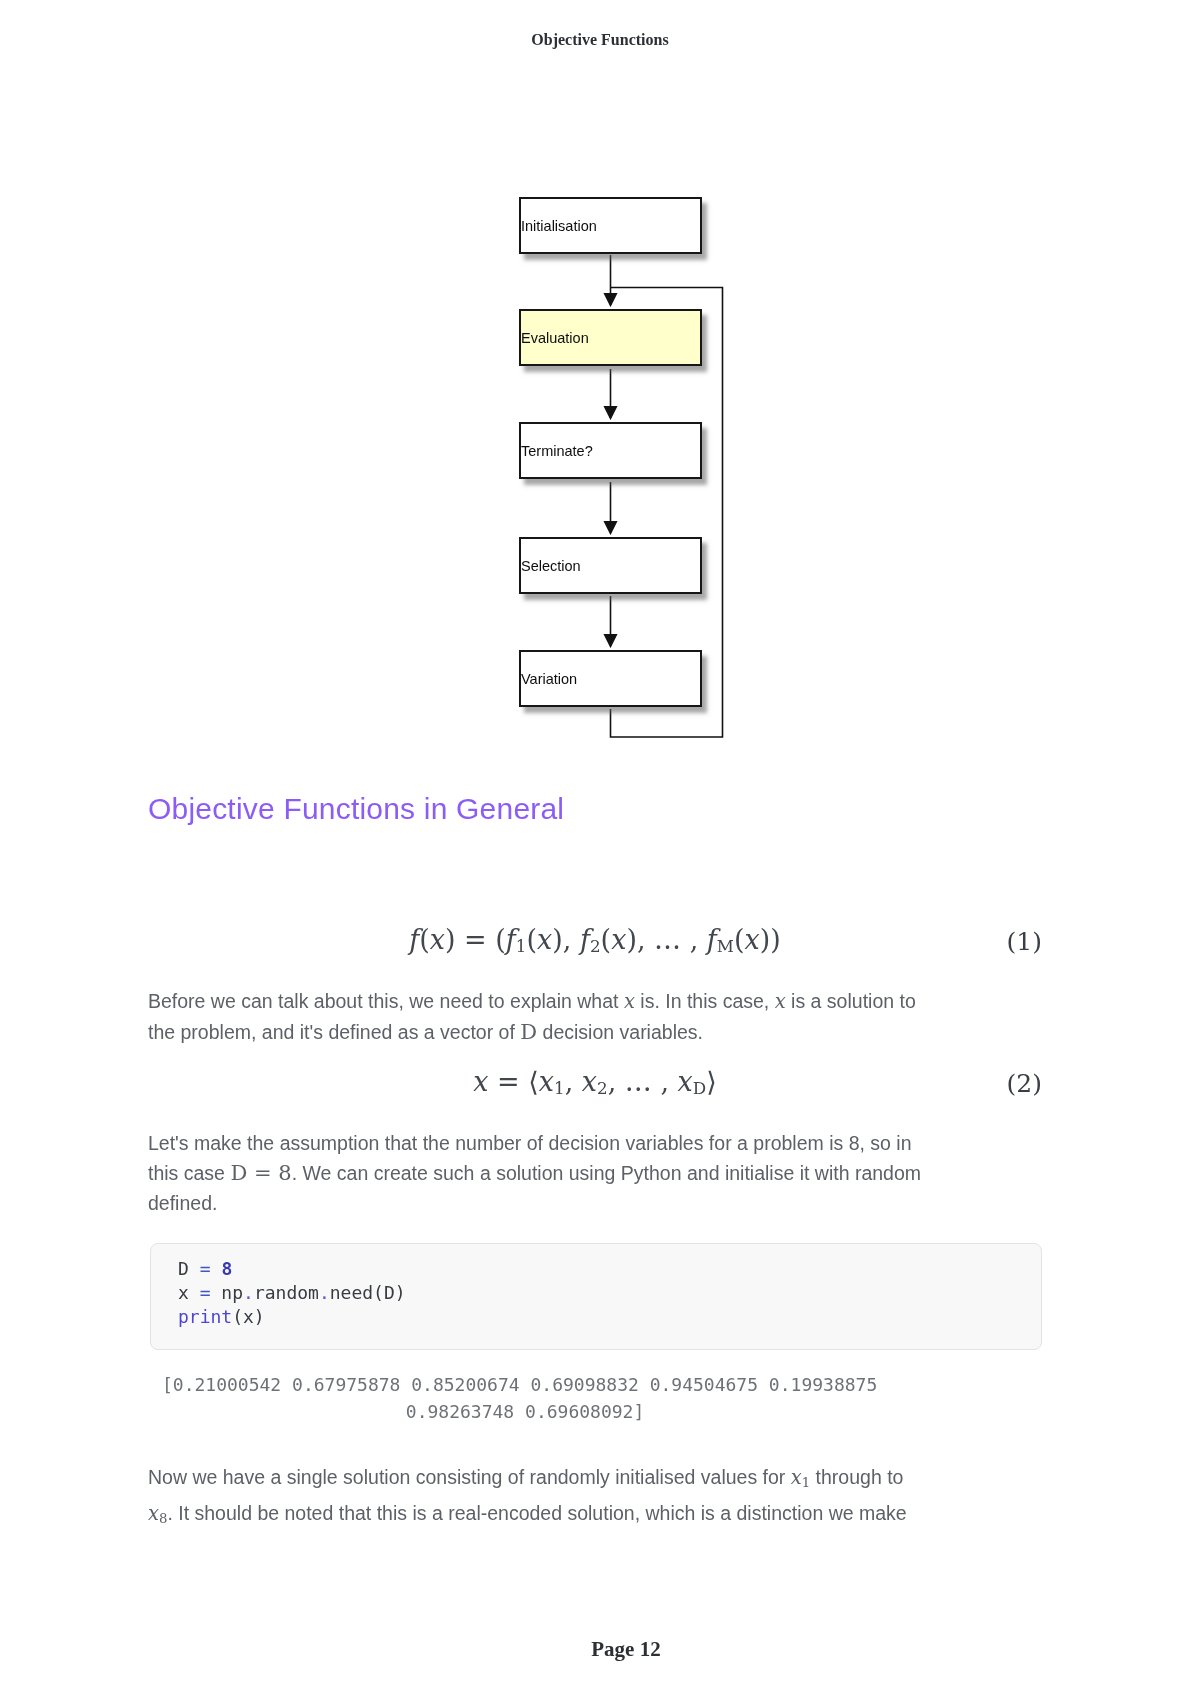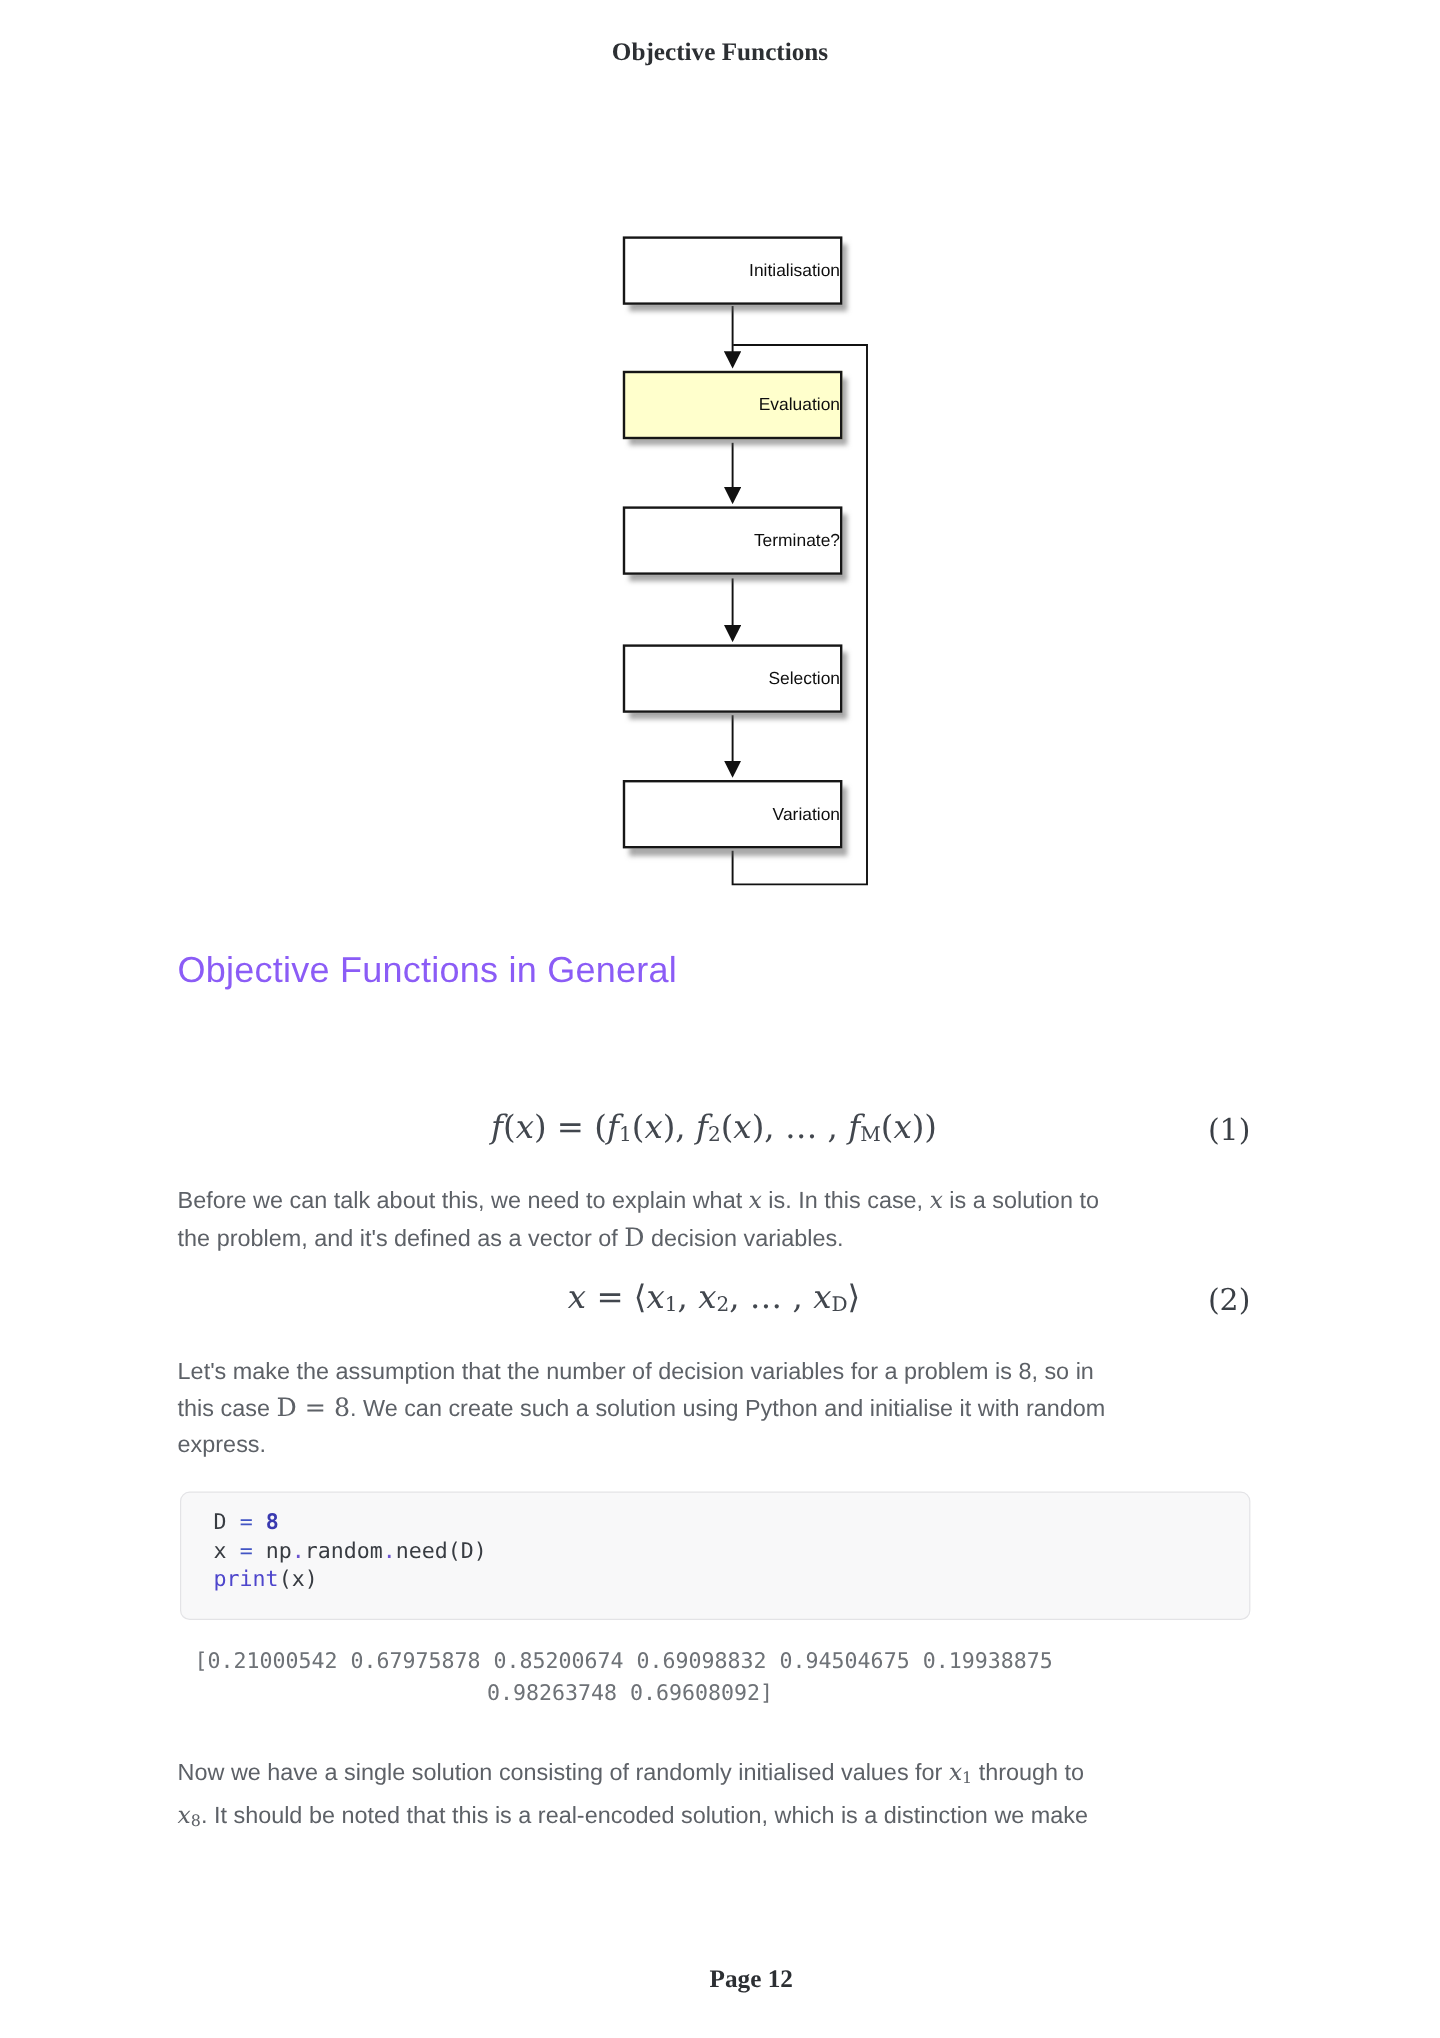--- a/index.html
+++ b/index.html
@@ -1,31 +1,31 @@
 <!DOCTYPE html>
 <html style="--c-highlight: #ffffcc; --c-op: #4255c4; --c-num: #3a3ab0; --c-dot: #6a52d0; --c-fn: #4e46cc;"><head>
 <meta charset="utf-8">
 <style>
   html,body{margin:0;padding:0;background:#fff;}
   .page{position:relative;width:1200px;height:1698px;background:#ffffff;overflow:hidden;
         font-family:"Liberation Sans",sans-serif;}
 
   
   .doc-title{position:absolute;top:31px;left:0;width:100%;text-align:center;
-             font-family:"Liberation Serif",serif;font-weight:700;font-size:21px;color:#2c2f33;}
+             font-family:"Liberation Serif",serif;font-weight:700;font-size:16px;color:#2c2f33;}
   .doc-footer{position:absolute;top:1637px;left:0;width:100%;text-align:center;
               font-family:"Liberation Serif",serif;font-weight:700;font-size:21px;color:#2c2f33;padding-left:26px;}
 
   
   .flowchart{position:absolute;left:0;top:0;width:1200px;height:760px;}
   .fc-lines{position:absolute;left:0;top:0;}
   .fc-box{position:absolute;left:519px;width:183px;height:57px;box-sizing:border-box;
           background:#ffffff;border:2px solid #161616;
           box-shadow:5px 6px 4px rgba(95,95,95,.55);
-          display:flex;align-items:center;justify-content:flex-end;
+          display:flex;align-items:center;justify-content:flex-start;
           font-size:14.5px;color:#0e0e0e;}
   .fc-box.highlight{background:var(--c-highlight,#ffffcc);}
   .b1{top:197px}.b2{top:309px}.b3{top:422px}.b4{top:537px}.b5{top:650px}
 
   
   .section-heading{position:absolute;left:148px;top:792px;margin:0;
                    font-size:30px;font-weight:400;color:#8b5cf6;letter-spacing:.2px;}
   .body-text{position:absolute;left:148px;width:900px;margin:0;
              font-size:19.5px;line-height:30px;color:#5d6167;}
   .p1{top:848px}.p2{top:986px}.p3{top:1128px}.p4{top:1462px}
@@ -105,21 +105,21 @@
     <span class="eq-number">(1)</span>
   </div>
 
   <p class="body-text p2"><span>Before we can talk about this, we need to explain what </span><span class="mi">x</span><span> is. In this case, </span><span class="mi">x</span><span> is a solution to</span><br><span>the problem, and it's defined as a vector of </span><span class="mD">D</span><span> decision variables.</span></p>
 
   <div class="equation eq2">
     <span class="eq-body"><span class="mi">x</span><span class="mr"> = ⟨</span><span class="mi">x</span><span class="msub">1</span><span class="mr">, </span><span class="mi">x</span><span class="msub">2</span><span class="mr">, … , </span><span class="mi">x</span><span class="msub">D</span><span class="mr">⟩</span></span>
     <span class="eq-number">(2)</span>
   </div>
 
-  <p class="body-text p3"><span>Let's make the assumption that the number of decision variables for a problem is 8, so in</span><br><span>this case </span><span class="mD">D = 8</span><span>. We can create such a solution using Python and initialise it with random</span><br><span>express.</span></p>
+  <p class="body-text p3"><span>Let's make the assumption that the number of decision variables for a problem is 8, so in</span><br><span>this case </span><span class="mD">D = 8</span><span>. We can create such a solution using Python and initialise it with random</span><br><span>defined.</span></p>
 
   <div class="code-block">
     <div class="code-line"><span>D </span><span class="op">=</span><span> </span><span class="num">8</span></div>
     <div class="code-line"><span>x </span><span class="op">=</span><span> np</span><span class="dot">.</span><span>random</span><span class="dot">.</span><span>need(D)</span></div>
     <div class="code-line"><span class="fn">print</span><span>(x)</span></div>
   </div>
 
   <div class="code-output">
     <div>[0.21000542 0.67975878 0.85200674 0.69098832 0.94504675 0.19938875</div>
     <div> 0.98263748 0.69608092]</div>

